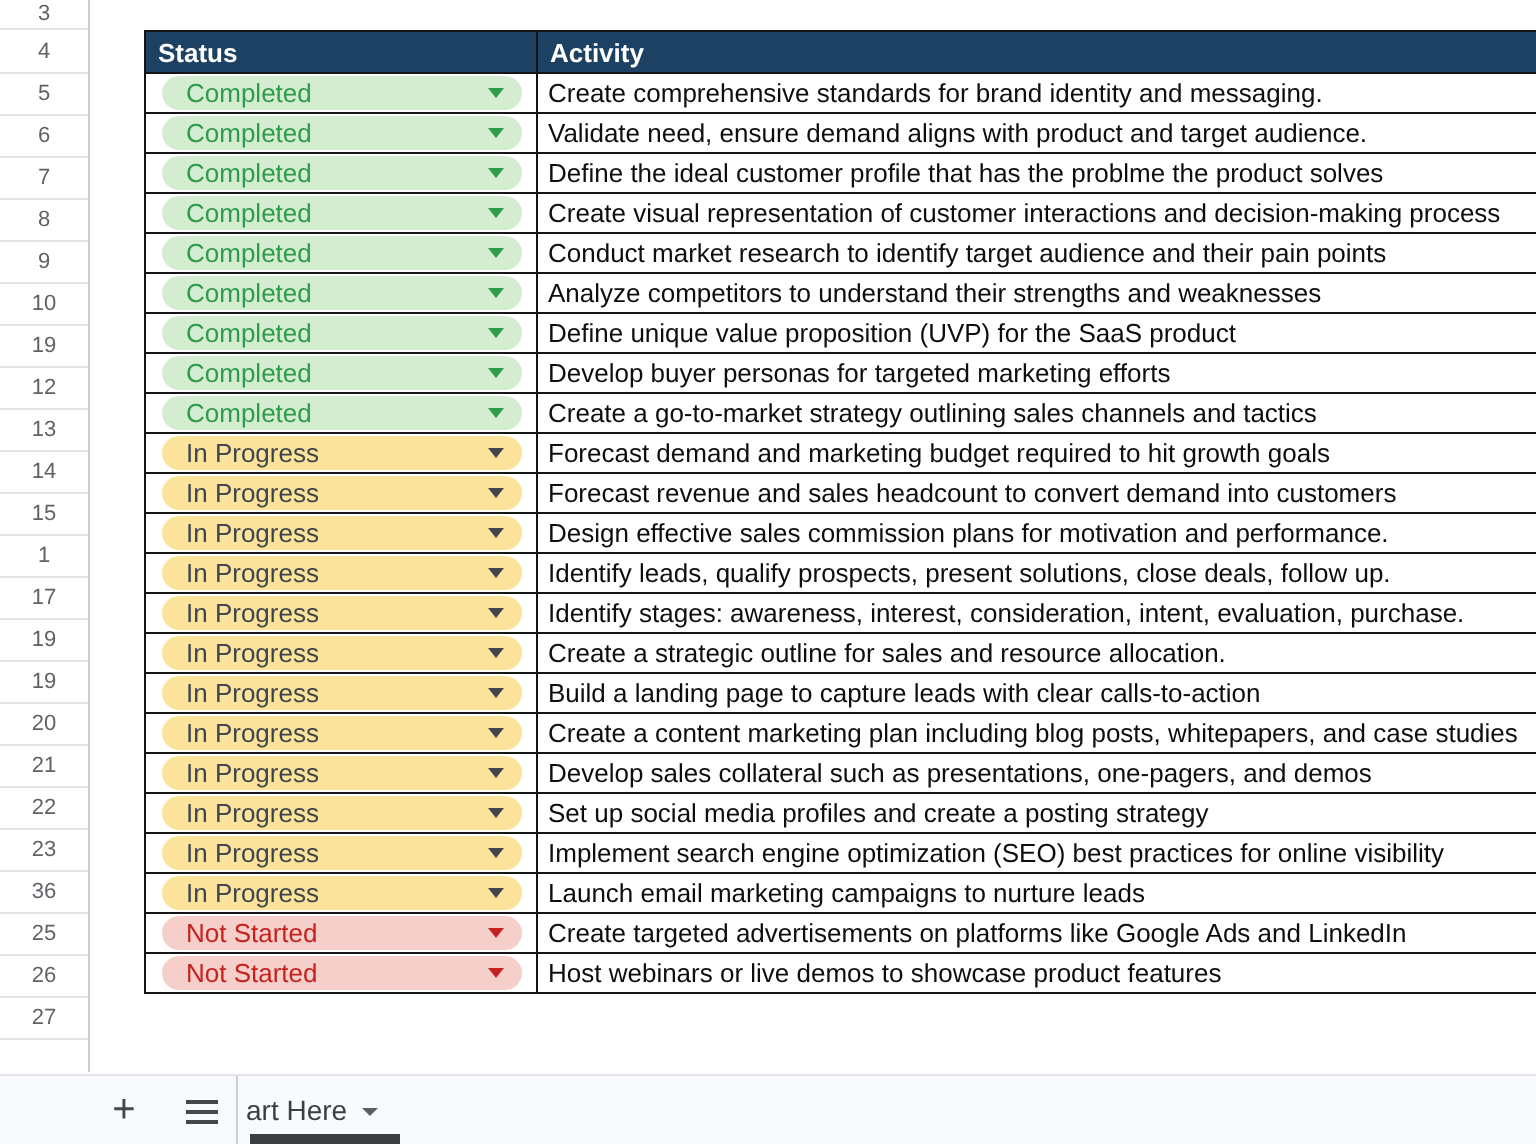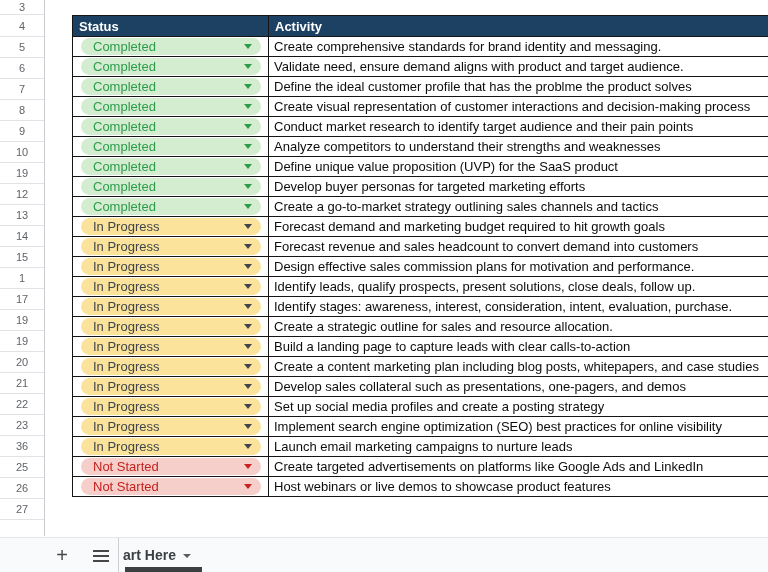--- a/index.html
+++ b/index.html
@@ -36,21 +36,21 @@
           border-top:1px solid #e4e6e9;}
   .add-btn{position:absolute;left:50px;top:5px;width:24px;height:24px;border:none;background:none;
            font-size:20px;font-weight:400;color:#45484b;display:flex;align-items:center;
            justify-content:center;padding:0;cursor:pointer;}
   .menu-btn{position:absolute;left:93px;top:12px;width:18px;height:12px;border:none;background:none;
             padding:0;display:flex;flex-direction:column;justify-content:space-between;cursor:pointer;}
   .menu-btn span{display:block;width:16px;height:2px;background:#45484b;}
   .tab-strip{position:absolute;left:118px;top:0;right:0;bottom:0;border-left:1px solid #cdd0d3;
              display:flex;overflow:hidden;}
   .tab{position:relative;display:flex;align-items:center;gap:7px;padding:0 17px;height:100%;
-       font-size:14px;font-weight:700;color:#3b3e42;white-space:nowrap;flex-shrink:0;cursor:pointer;}
+       font-size:14px;font-weight:400;color:#3b3e42;white-space:nowrap;flex-shrink:0;cursor:pointer;}
   .tab:first-child{padding-left:4px;}
   .tab.active{font-weight:700;border-radius:2px 2px 0 0;}
   .tab-arrow{width:0;height:0;border-left:4px solid transparent;border-right:4px solid transparent;
              border-top:4.5px solid #5a5e63;margin-top:2px;}
   .tab-color-strip{position:absolute;left:6px;right:6px;bottom:0;height:5px;}
 </style>
 </head>
 <body>
 
 <div class="screen">

